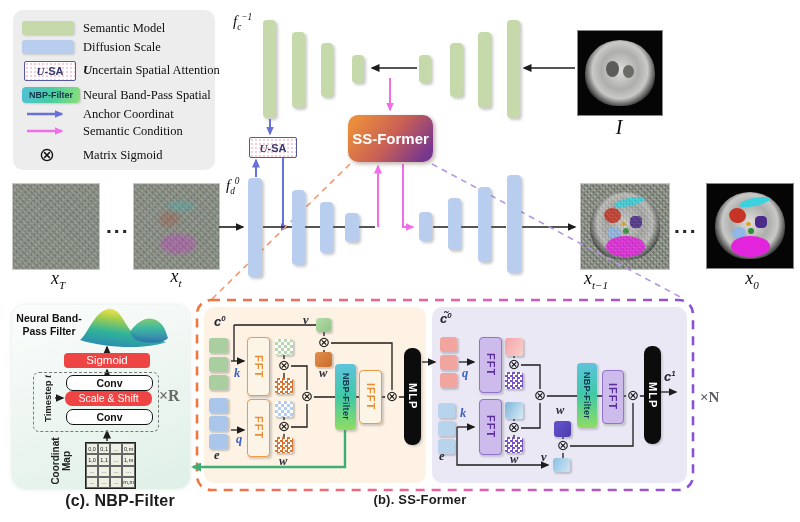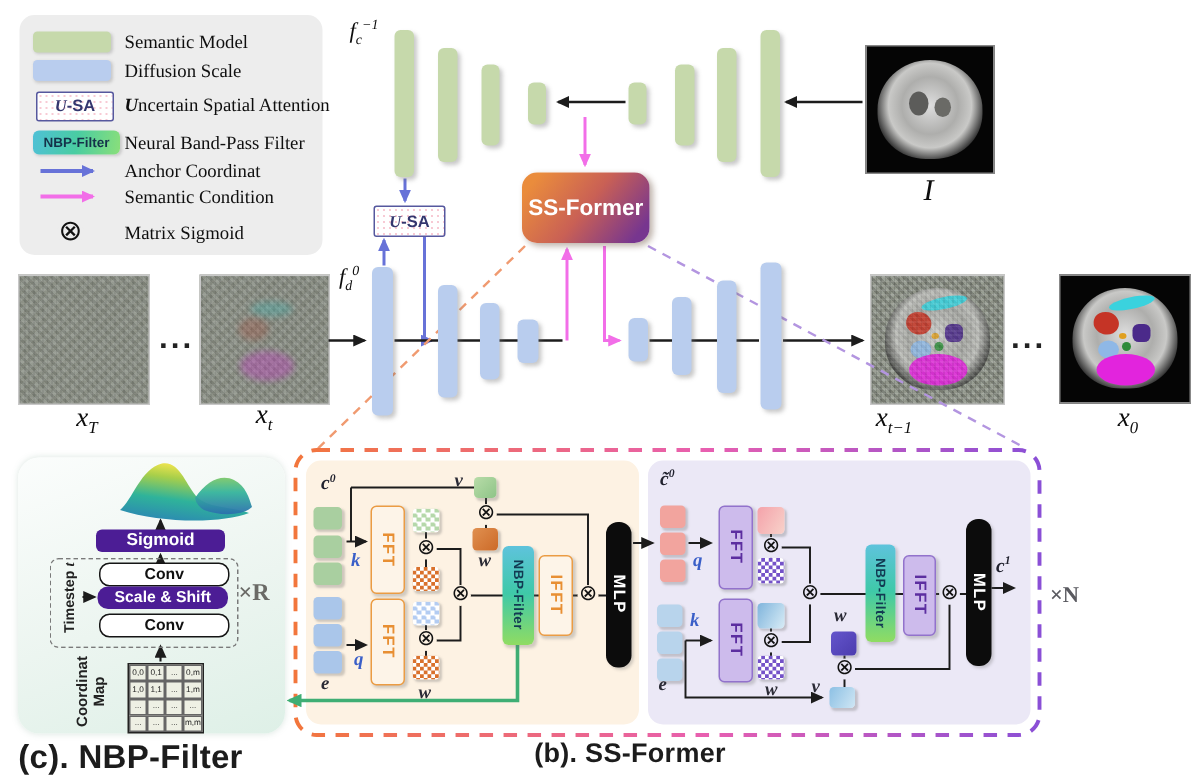--- a/index.html
+++ b/index.html
@@ -56,30 +56,30 @@
   .ox.linen{background:#fdf2e3}.ox.lav{background:#ebe8f6}
   .ox.big{width:18px;height:18px;font-size:19px;line-height:17px;background:#ededed}
   
   .ser{font-family:"Liberation Serif",serif}
   .it{font-style:italic}
   .mlabel{position:absolute;text-align:center;font-family:"Liberation Serif",serif;font-style:italic;
           font-size:18px;color:#0d0d0d}
   .mlabel sub,.flabel sub{font-size:.62em}
   .flabel{position:absolute;font-family:"Liberation Serif",serif;font-style:italic;font-size:15px;color:#0d0d0d}
   .flabel sup{font-size:.62em}
-  .slabel{position:absolute;font-family:Liberation Serif, serif;font-style:italic;font-size:13px;color:#21222e;font-weight:bold}
+  .slabel{position:absolute;font-family:Liberation Sans, sans-serif;font-style:italic;font-size:13px;color:#21222e;font-weight:bold}
   .slabel sup{font-size:.6em}
   .kq{position:absolute;font-family:"Liberation Serif",serif;font-style:italic;font-size:12.5px;color:#3a5fc8;font-weight:bold}
   .vw{position:absolute;font-family:"Liberation Serif",serif;font-style:italic;font-size:12.5px;color:#2a2a35;font-weight:bold}
   .caption{position:absolute;text-align:center;font-size:18px;font-weight:bold;color:#1c1c1c;letter-spacing:.2px}
   .dots{position:absolute;font-size:21px;font-weight:bold;letter-spacing:2px;color:#222}
   .legend-row{position:absolute;left:83px;font-family:"Liberation Serif",serif;font-size:12.5px;color:#0f0f0f;white-space:nowrap}
   .xnr{position:absolute;font-family:"Liberation Serif",serif;font-weight:bold;color:#5a5a60}
   
-  .blackbar{position:absolute;background:#4c1d95;color:#fff;font-weight:bold;text-align:center;border-radius:4px}
+  .blackbar{position:absolute;background:#ef4444;color:#fff;font-weight:normal;text-align:center;border-radius:4px}
   .convbox{position:absolute;background:#fff;border:1.6px solid #151515;border-radius:7px;
            display:flex;align-items:center;justify-content:center;font-weight:bold;font-size:10.5px;color:#111}
   .dashedbox{position:absolute;border:1.3px dashed #7a7a7a;border-radius:6px}
   .rot{position:absolute;transform:rotate(-90deg);transform-origin:center;font-weight:bold;color:#222;
        text-align:center;white-space:nowrap}
   .grid{position:absolute;display:grid;grid-template-columns:repeat(4,1fr);grid-template-rows:repeat(4,1fr);
         border:1.3px solid #222;background:#eef0e4}
   .grid span{border:.5px solid #666;font-size:5.5px;display:flex;align-items:center;justify-content:center;color:#222}
   
   .img{position:absolute;overflow:hidden}
@@ -228,21 +228,21 @@
   <div class="chip b" style="left:22px;top:40px;width:52px;height:14px"></div>
   <div class="legend-row" style="top:40px"><span>Diffusion Scale</span></div>
   <div class="usa-box" style="left:24px;top:61px;width:50px;height:18px">
       <span class="ser it">U</span>
       <span>-SA</span>
     </div>
   <div class="legend-row" style="top:63px"><span class="it" style="font-weight:bold">U</span><span>ncertain Spatial Attention</span></div>
   <div class="chip nbp-grad" style="left:22px;top:87px;width:58px;height:16px;border-radius:4px;display:flex;align-items:center;justify-content:center;font-size:9px;font-weight:bold;color:#15324a">
       <span>NBP-Filter</span>
     </div>
-  <div class="legend-row" style="top:88px"><span>Neural Band-Pass Filter</span></div>
+  <div class="legend-row" style="top:88px"><span>Neural Band-Pass Spatial</span></div>
   <div class="legend-row" style="top:107px"><span>Anchor Coordinat</span></div>
   <div class="legend-row" style="top:124px"><span>Semantic Condition</span></div>
   <span class="ox big" style="left:38px;top:146px">⊗</span>
   <div class="legend-row" style="top:148px"><span>Matrix Sigmoid</span></div>
 
   <div class="bar g" style="left:263px;top:20px;width:13px;height:98px"></div>
   <div class="bar g" style="left:292px;top:32px;width:13px;height:76px"></div>
   <div class="bar g" style="left:321px;top:43px;width:12px;height:54px"></div>
   <div class="bar g" style="left:352px;top:55px;width:12px;height:28px"></div>
   <div class="bar g" style="left:419px;top:55px;width:12px;height:28px"></div>
@@ -364,22 +364,26 @@
     </div>
   <div class="vbox fft-p" style="left:602px;top:370px;width:20px;height:52px">
       <span class="vt">IFFT</span>
     </div>
   <div class="vbox mlp" style="left:644px;top:346px;width:17px;height:98px">
       <span class="vt">MLP</span>
     </div>
 
   <div class="slabel" style="left:664px;top:369px"><span>c</span><sup>1</sup></div>
   <div class="xnr" style="left:700px;top:389px;font-size:15px">×N</div>
-  <div class="caption" style="left:330px;top:492px;width:180px;font-size:18px">(b). SS-Former</div>
-
+  <div class="caption" style="left:330px;top:492px;width:180px;font-size:13px">(b). SS-Former</div>
+
+  <div class="abs" style="left:14px;top:312px;width:70px;text-align:center;font-size:10.5px;font-weight:bold;line-height:13px;color:#111">
+    <div>Neural Band-</div>
+    <div>Pass Filter</div>
+  </div>
   <svg class="abs" style="left:78px;top:302px" width="92" height="48" viewBox="0 0 92 48">
     <defs>
       <linearGradient id="wv1" x1="0" y1="1" x2=".3" y2="0">
         <stop offset="0" stop-color="#2b7fb8"></stop>
           <stop offset=".45" stop-color="#2fb39a"></stop>
         <stop offset=".8" stop-color="#a8cf4a"></stop>
           <stop offset="1" stop-color="#e8e24e"></stop>
       </linearGradient>
       <linearGradient id="wv2" x1="0" y1="1" x2="0" y2="0">
         <stop offset="0" stop-color="#2b6fae"></stop>
@@ -416,15 +420,15 @@
       <span>1,m</span>
     <span>...</span>
       <span>...</span>
       <span>...</span>
       <span>...</span>
     <span>...</span>
       <span>...</span>
       <span>...</span>
       <span>m,m</span>
   </div>
-  <div class="caption" style="left:7px;top:492px;width:160px;font-size:22px">(c). NBP-Filter</div>
+  <div class="caption" style="left:40px;top:492px;width:160px;font-size:16px">(c). NBP-Filter</div>
 
 </div>
 
 </body></html>

